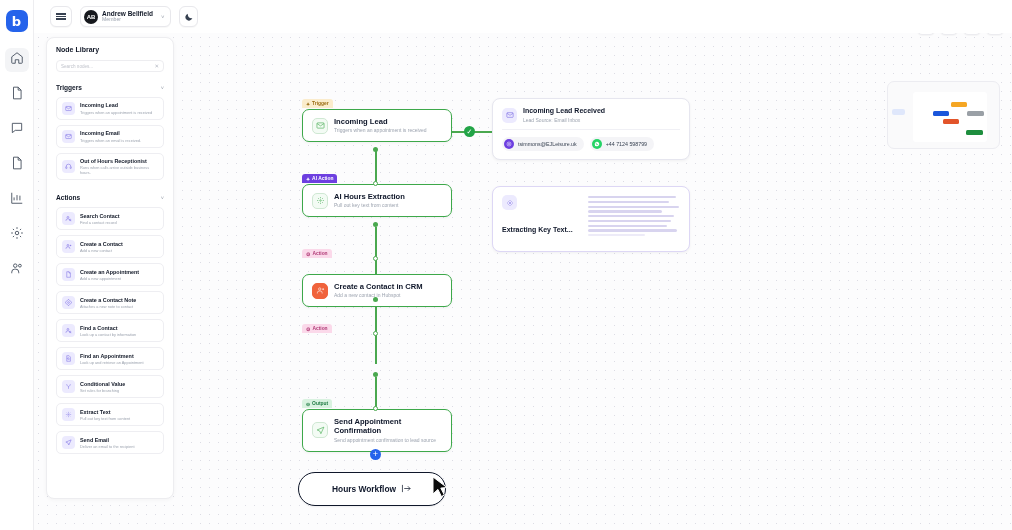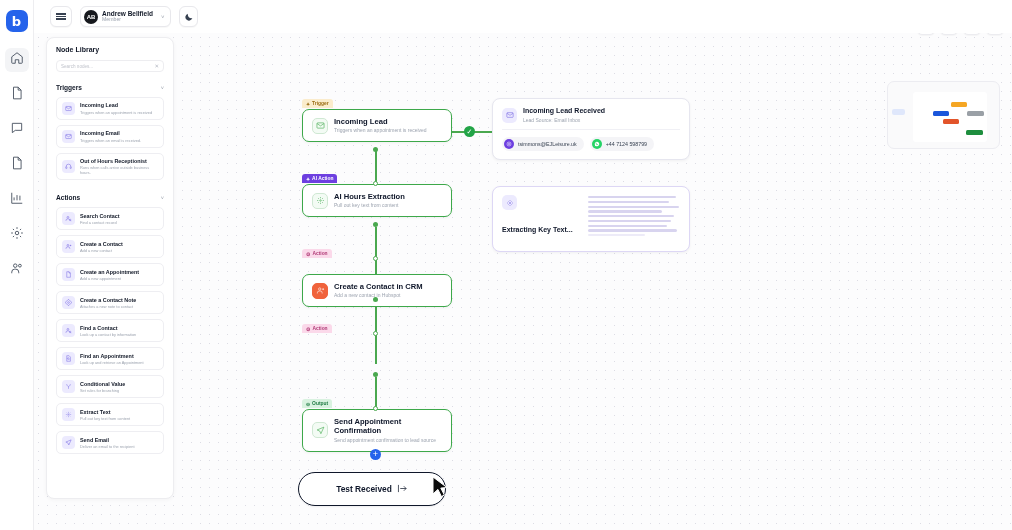--- a/index.html
+++ b/index.html
@@ -447,21 +447,21 @@
           <div class="ai-line" style="width:94%"></div>
           <div class="ai-line" style="width:90%"></div>
           <div class="ai-line" style="width:86%"></div>
           <div class="ai-line" style="width:97%"></div>
           <div class="ai-line f" style="width:62%"></div>
         </div>
       </div>
     </div>
 
     <div class="testbtn" style="left:264px; top:439px;">
-      <span>Test Received</span>
+      <span>Hours Workflow</span>
       <span><svg viewBox="0 0 24 20">
             <path d="M3 2v16M7 10h13M15 5l5 5-5 5"></path>
           </svg></span>
     </div>
     <div class="cursor" style="left:398px; top:443px;">
       <svg viewBox="0 0 17 24">
           <path d="M1 1l14 10.5-6.2.6 3.6 7-3 1.4-3.5-7.1L1 18z" fill="#0b0b0b" stroke="#fff" stroke-width="1"></path>
         </svg>
     </div>
 

